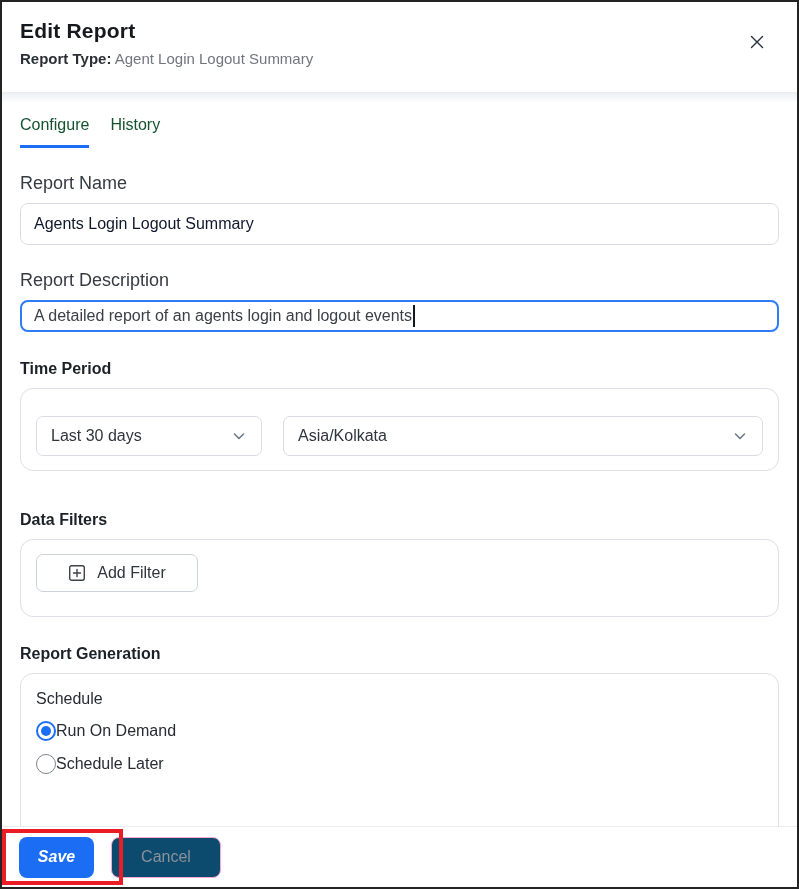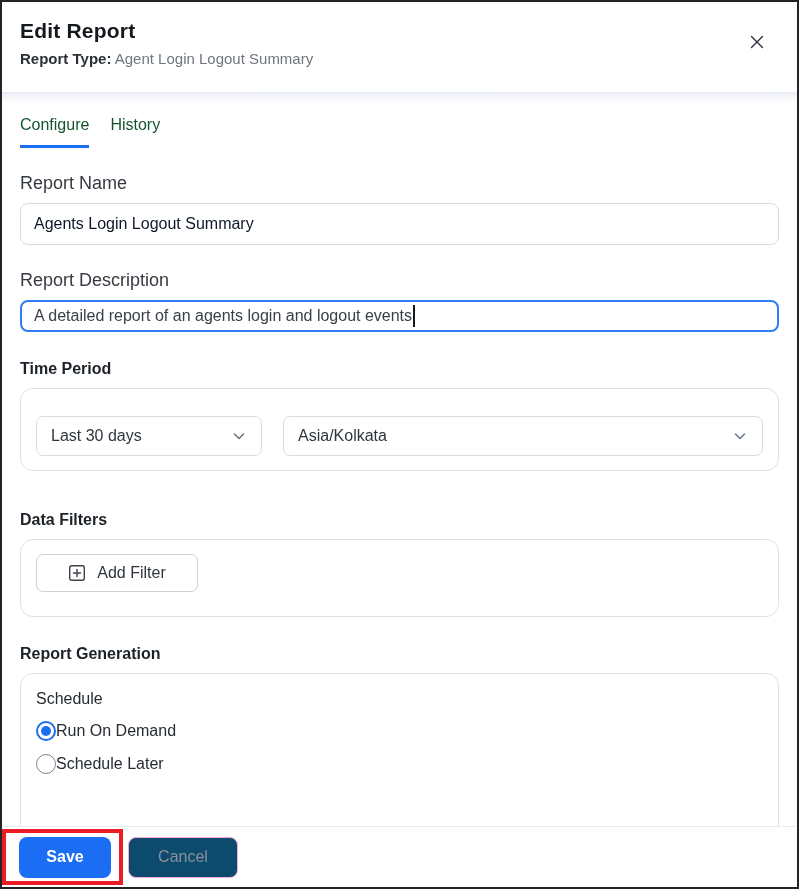--- a/index.html
+++ b/index.html
@@ -82,23 +82,23 @@
   .radio.off { border: 1.5px solid #7c8590; }
   .radio-label { font-size: 16px; color: #272c33; }
 
   
   .footer {
     position: absolute; left: 0; right: 0; bottom: 0; height: 61px;
     background: #fff; border-top: 1px solid #e9ecf0; z-index: 3;
     display: flex; align-items: center; padding-left: 17px; gap: 17px;
   }
   .save-btn {
-    width: 92px; height: 41px; border: none; border-radius: 8px;
+    width: 75px; height: 41px; border: none; border-radius: 8px;
     background: #1b6ef3; color: #ffffff; font-size: 16px; font-weight: 600;
-    cursor: pointer; font-family: "Liberation Sans", "DejaVu Sans", sans-serif;
+    cursor: pointer; font-family: "Liberation Sans", "DejaVu Sans", sans-serif; font-style: italic;
   }
   .cancel-btn {
     width: 110px; height: 41px; border: 1px solid #f9a8d4; border-radius: 8px;
     background: #0c4a6e; color: #8b929b; font-size: 16px; cursor: pointer;
     font-family: "Liberation Sans", "DejaVu Sans", sans-serif;
   }
   .red-annotation {
     position: absolute; left: 0; top: 827px; width: 121px; height: 56px;
     border: 4px solid #ea1c25; z-index: 5; pointer-events: none;
   }

